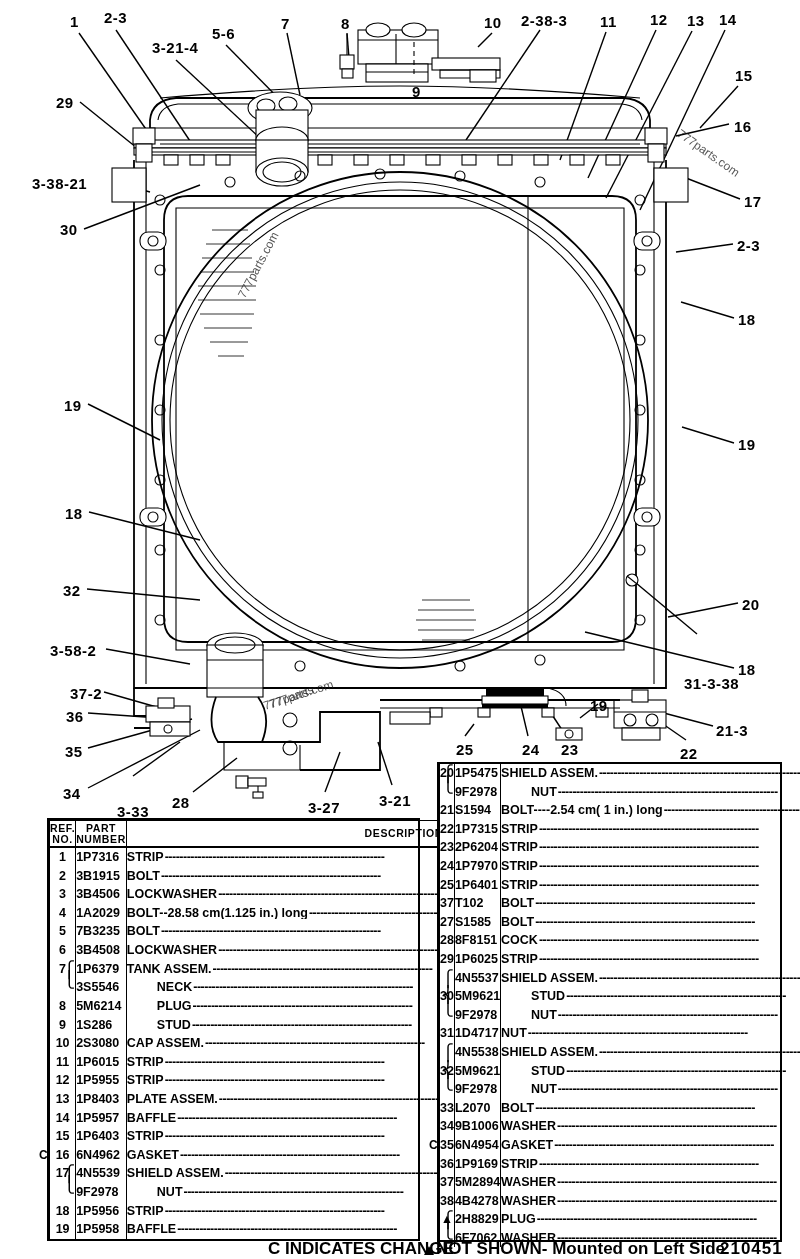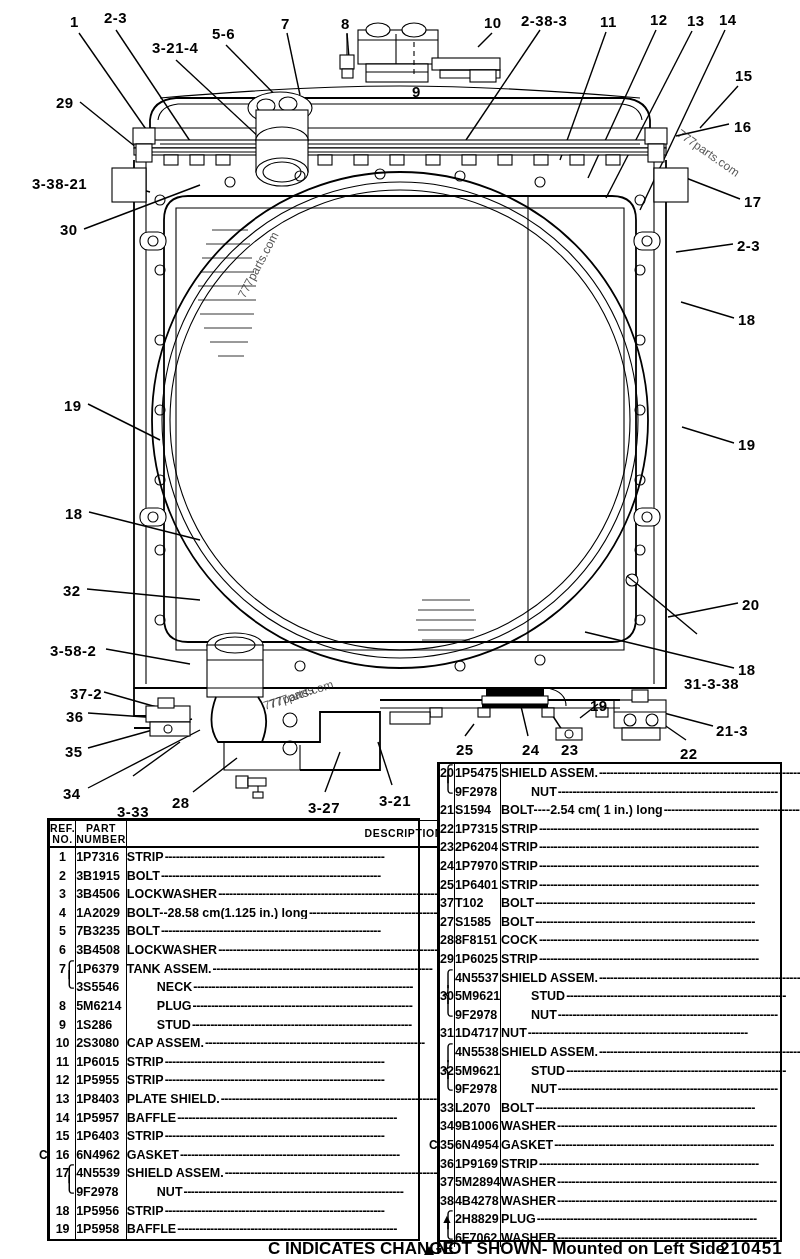--- a/index.html
+++ b/index.html
@@ -578,21 +578,21 @@
                 <span class="desc-lead">------------------------------------------------------------</span>
               </div>
             </td>
             <td class="c-qty">1</td>
           </tr>
           <tr>
             <td class="c-ref" style="position: relative;"><span>13</span></td>
             <td class="c-part">1P8403</td>
             <td class="c-desc">
               <div class="desc-wrap">
-                <span class="desc-txt">PLATE SHIELD.</span>
+                <span class="desc-txt">PLATE ASSEM.</span>
                 <span class="desc-lead">------------------------------------------------------------</span>
               </div>
             </td>
             <td class="c-qty">1</td>
           </tr>
           <tr>
             <td class="c-ref" style="position: relative;"><span>14</span></td>
             <td class="c-part">1P5957</td>
             <td class="c-desc">
               <div class="desc-wrap">

